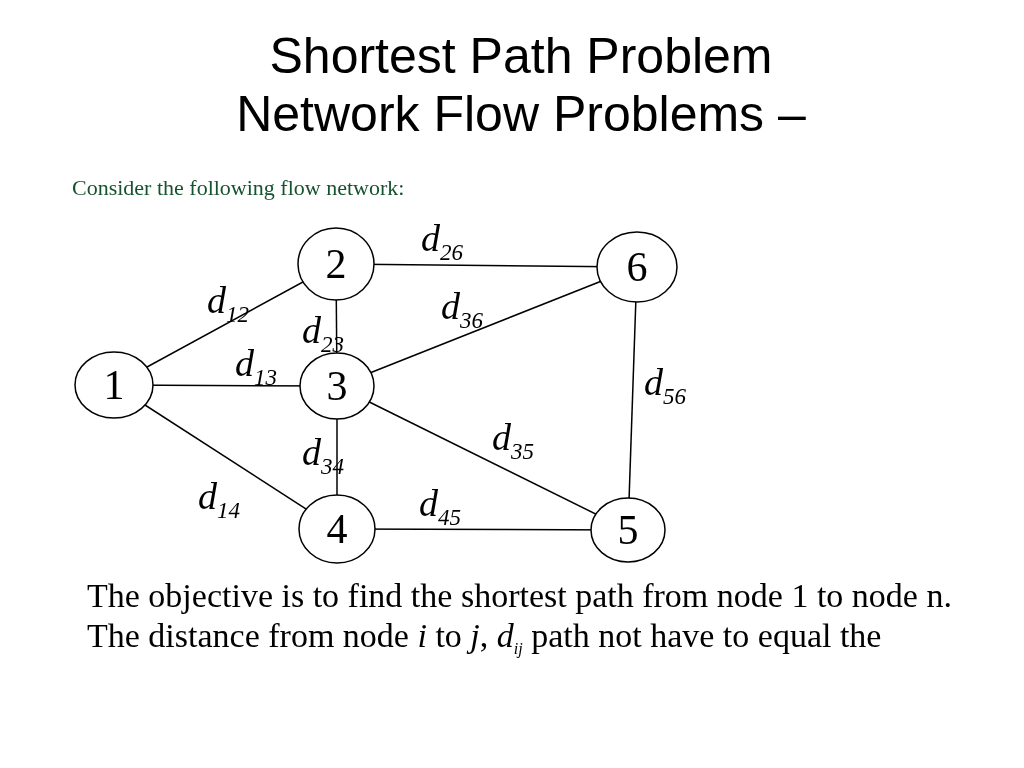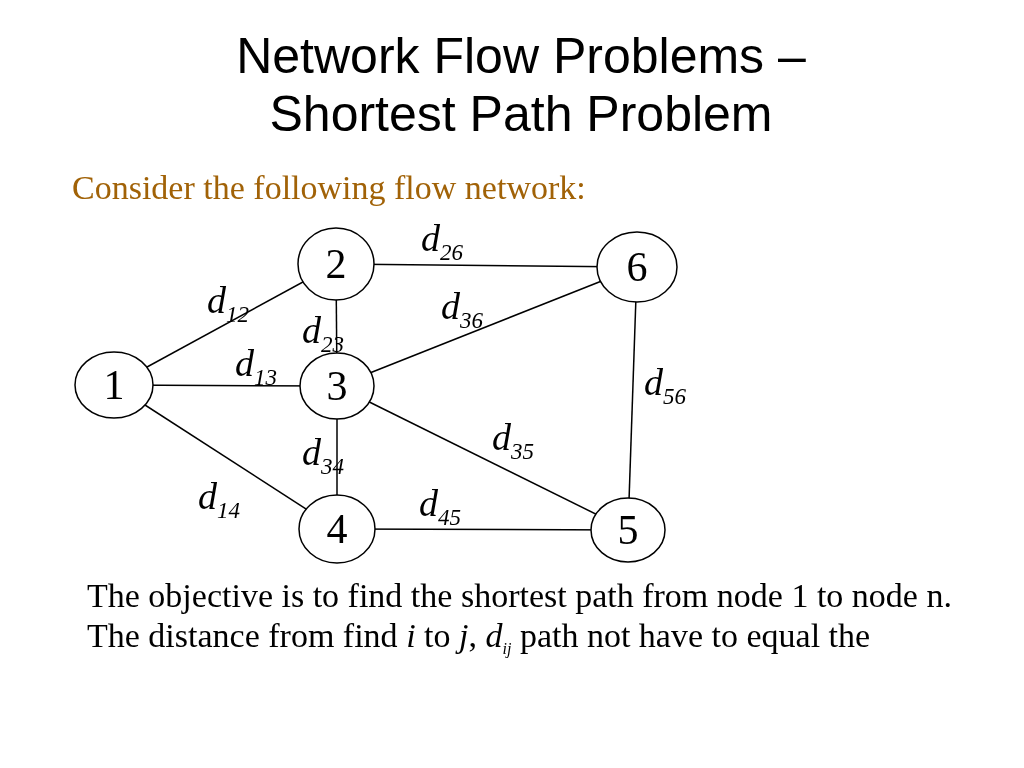--- a/index.html
+++ b/index.html
@@ -24,23 +24,23 @@
     font-size: 50px;
     line-height: 58px;
     color: #000000;
   }
   .title-line { display: block; }
   .intro {
     position: absolute;
     left: 72px;
     top: 169px;
     margin: 0;
-    font-size: 34px;
+    font-size: 22px;
     line-height: 38px;
-    color: #a16207;
+    color: #14532d;
   }
   .diagram-svg {
     position: absolute;
     left: 0;
     top: 0;
   }
   .edge-line { stroke: #000000; stroke-width: 1.5; }
   .node-ellipse { fill: #ffffff; stroke: #000000; stroke-width: 1.5; }
   .node-label {
     font-family: "Liberation Serif", serif;
@@ -70,22 +70,22 @@
     font-size: 16px;
     vertical-align: -7px;
   }
 </style>
 </head>
 <body>
 
 <div class="slide">
 
   <h1 class="slide-title">
+    <span class="title-line">Shortest Path Problem</span>
     <span class="title-line">Network Flow Problems –</span>
-    <span class="title-line">Shortest Path Problem</span>
   </h1>
 
   <p class="intro">Consider the following flow network:</p>
 
   <svg id="diagram-svg" class="diagram-svg" width="1024" height="768" viewBox="0 0 1024 768">
       <line x1="114" y1="385" x2="336" y2="264" class="edge-line"></line>
       <line x1="114" y1="385" x2="337" y2="386" class="edge-line"></line>
       <line x1="114" y1="385" x2="337" y2="529" class="edge-line"></line>
       <line x1="336" y1="264" x2="337" y2="386" class="edge-line"></line>
       <line x1="336" y1="264" x2="637" y2="267" class="edge-line"></line>
@@ -113,16 +113,16 @@
       <text x="421" y="251" class="edge-label">d<tspan dy="9" class="edge-sub">26</tspan></text>
       <text x="441" y="319" class="edge-label">d<tspan dy="9" class="edge-sub">36</tspan></text>
       <text x="302" y="465" class="edge-label">d<tspan dy="9" class="edge-sub">34</tspan></text>
       <text x="492" y="450" class="edge-label">d<tspan dy="9" class="edge-sub">35</tspan></text>
       <text x="419" y="516" class="edge-label">d<tspan dy="9" class="edge-sub">45</tspan></text>
       <text x="644" y="395" class="edge-label">d<tspan dy="9" class="edge-sub">56</tspan></text>
     </svg>
 
   <div class="body-par">
     <div class="body-line"><span class="run-n">The objective is to find the shortest path from node 1 to node n.</span></div>
-    <div class="body-line"><span class="run-n">The distance from find </span><span class="run-i">i</span><span class="run-n"> to </span><span class="run-i">j</span><span class="run-n">, </span><span class="run-i">d</span><span class="run-is">ij</span><span class="run-n"> path not have to equal the</span></div>
+    <div class="body-line"><span class="run-n">The distance from node </span><span class="run-i">i</span><span class="run-n"> to </span><span class="run-i">j</span><span class="run-n">, </span><span class="run-i">d</span><span class="run-is">ij</span><span class="run-n"> path not have to equal the</span></div>
   </div>
 
 </div>
 
 </body></html>

